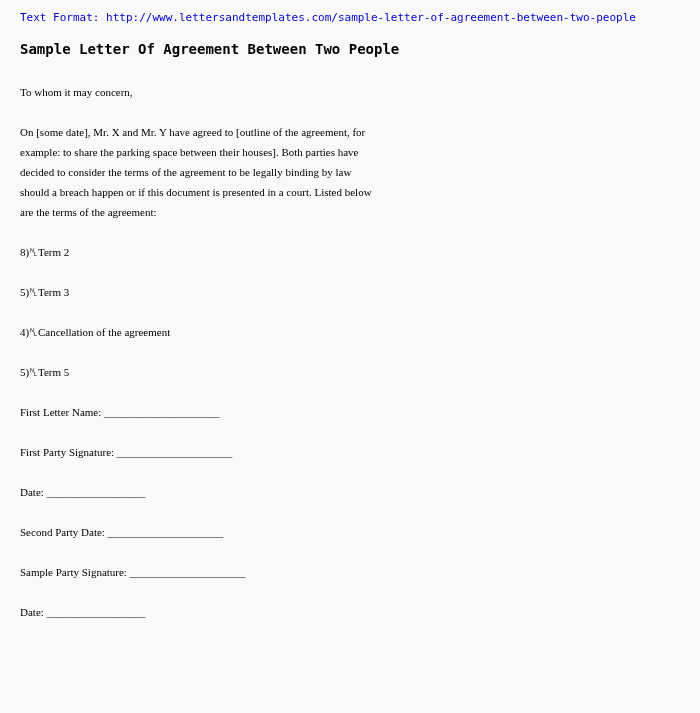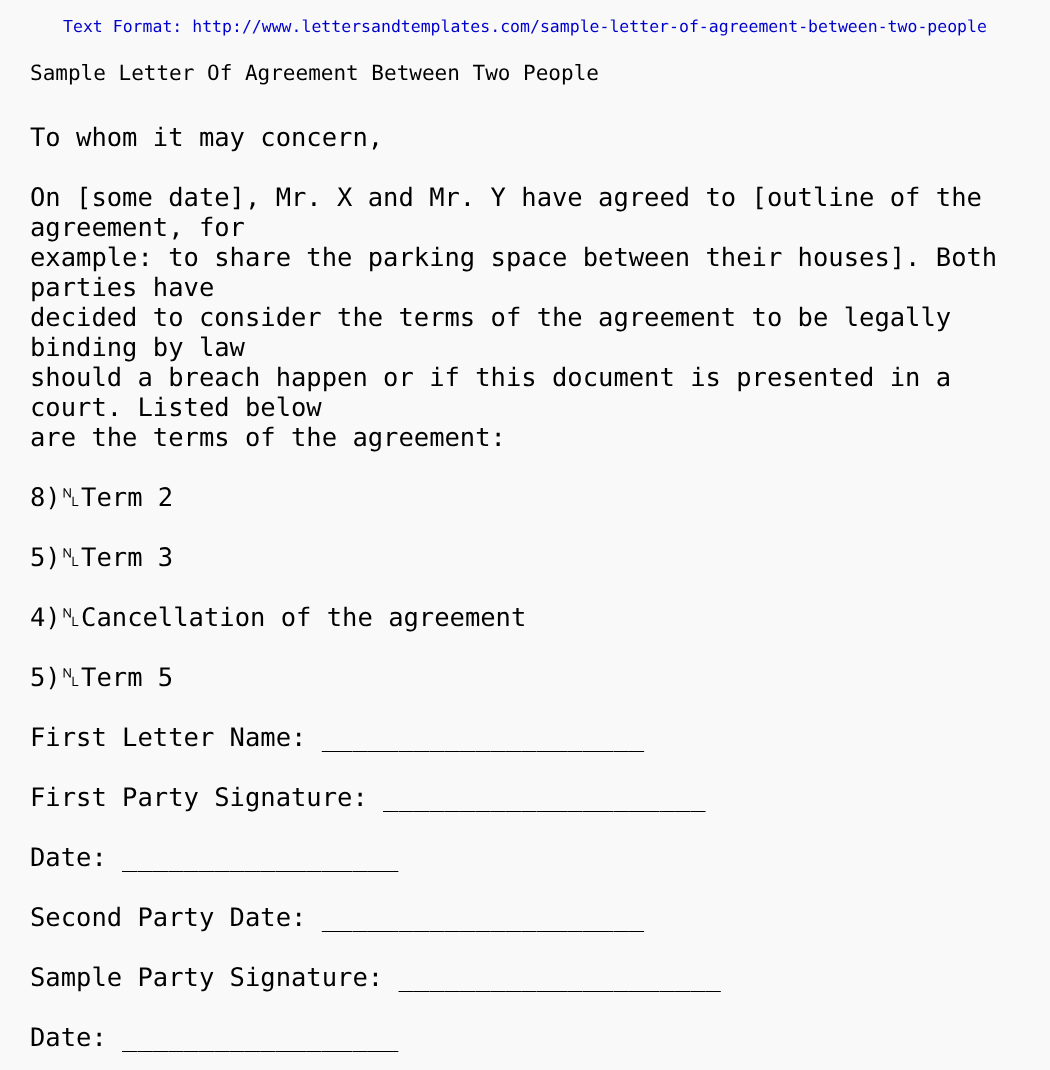--- a/index.html
+++ b/index.html
@@ -2,23 +2,23 @@
 <html><head>
 <meta charset="utf-8">
 <style>
   html, body { margin: 0; padding: 0; }
   body {
     width: 700px; height: 713px; background: #f9f9f9; overflow: hidden;
     font-family: "DejaVu Sans Mono", "Liberation Mono", monospace;
     color: #000;
   }
   .wrap { padding: 10px 20px 0 20px; }
-  .source { font-size: 11px; color: #0000cc; height: 16px; line-height: 16px; white-space: nowrap; text-align: center; }
-  .title { font-weight: normal; font-size: 14px; margin-top: 13px; line-height: 20px; height: 20px; white-space: nowrap; }
-  .body { font-size: 17px; line-height: 20px; margin-top: 23px; }
+  .source { font-size: 11px; color: #0000cc; height: 16px; line-height: 16px; white-space: nowrap; }
+  .title { font-weight: bold; font-size: 14px; margin-top: 13px; line-height: 20px; height: 20px; white-space: nowrap; }
+  .body { font-size: 11px; line-height: 20px; margin-top: 23px; font-family: Liberation Serif, serif; }
   .p { margin: 0 0 20px 0; white-space: pre-wrap; }
 </style>
 </head>
 <body>
 
 <div class="wrap">
   <div class="source"><span>Text Format: </span><span>http://www.lettersandtemplates.com/sample-letter-of-agreement-between-two-people</span></div>
   <div class="title">Sample Letter Of Agreement Between Two People</div>
   <div class="body">
     <p class="p">To whom it may concern,</p>

